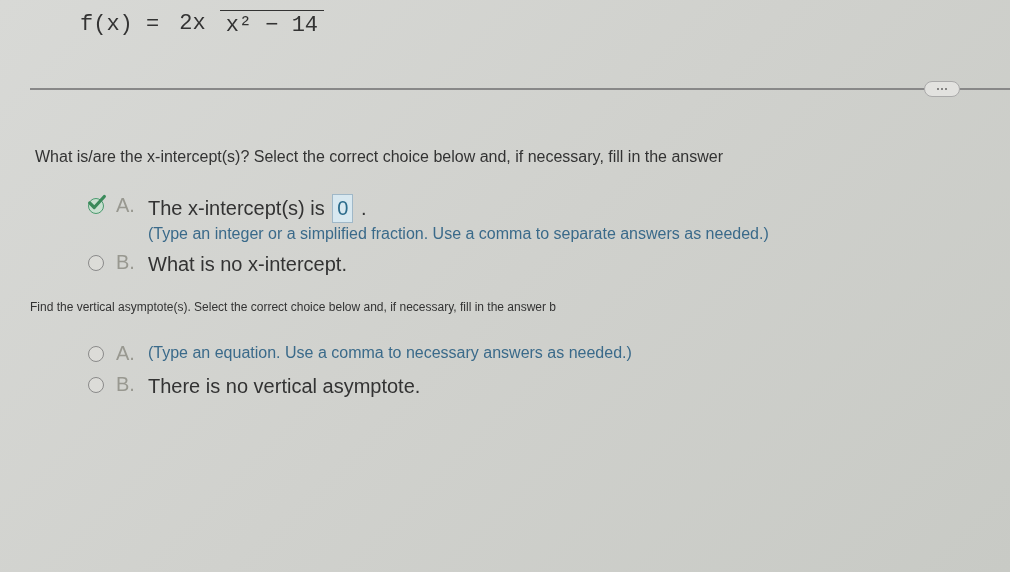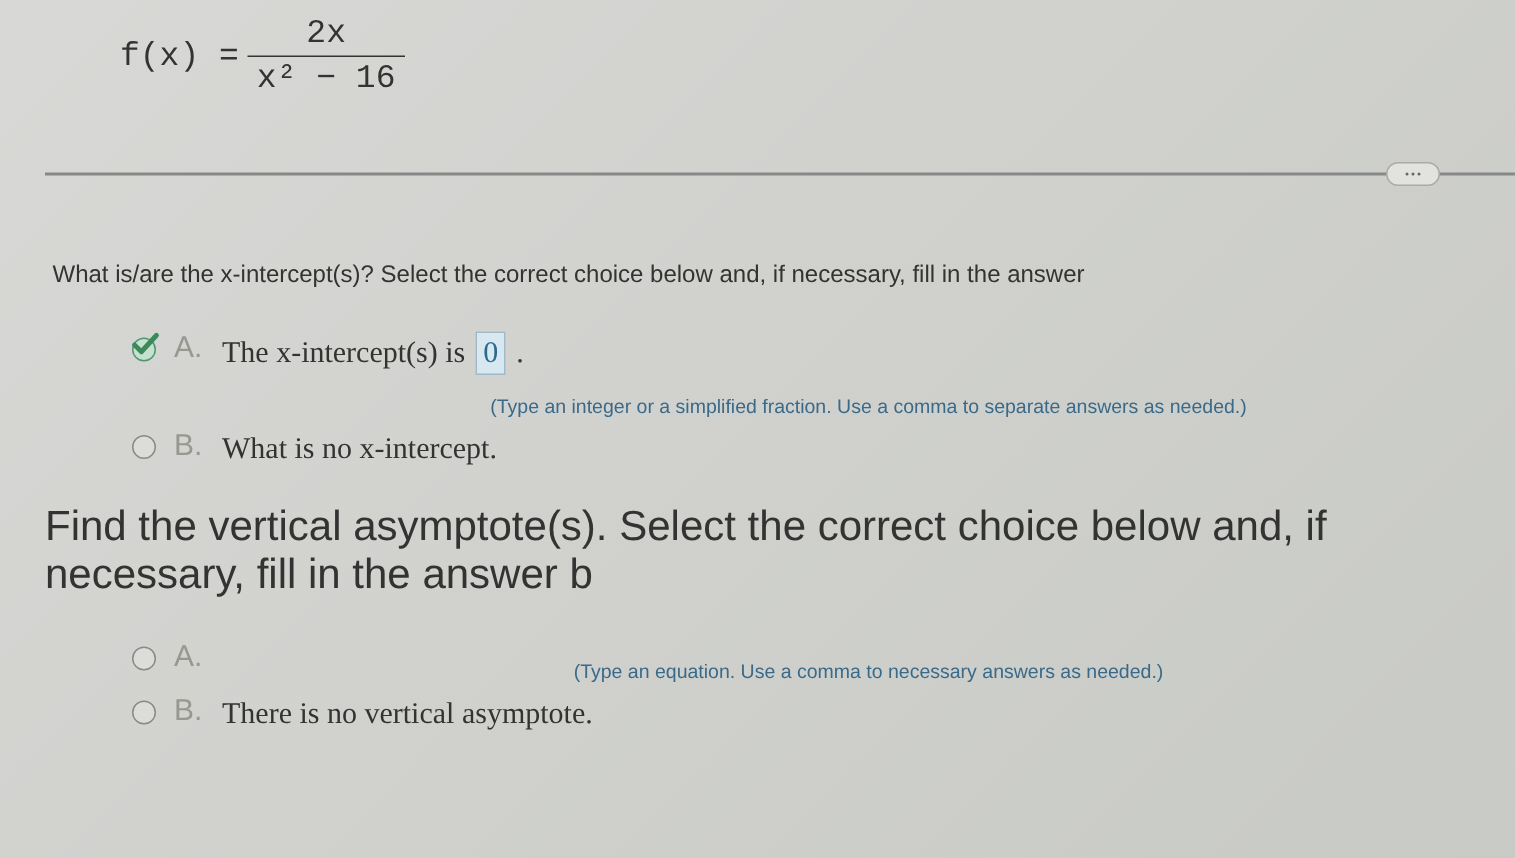--- a/index.html
+++ b/index.html
@@ -20,21 +20,20 @@
     color: #333;
     display: flex;
     align-items: center;
     gap: 6px;
     margin-bottom: 50px;
     margin-left: 20px;
     font-family: Liberation Mono, monospace;
   }
   .frac {
     display: inline-flex;
-    flex-direction: column;
     align-items: center;
     font-size: 22px;
   }
   .frac .num { padding: 0 14px 2px 14px; }
   .frac .den { border-top: 1.5px solid #333; padding: 2px 6px 0 6px; }
   .hr {
     height: 1.5px;
     background: #888;
     margin: 0 0 0 -30px;
     position: relative;
@@ -88,58 +87,57 @@
     width: 22px;
     height: 22px;
     color: #3a8a5a;
   }
   .choice-label {
     color: #989890;
     width: 20px;
     flex-shrink: 0;
   }
   .choice-body { flex: 1; }
-  .choice-text { color: #333; line-height: 1.35; font-family: Liberation Serif, serif; }
+  .choice-text { color: #333; line-height: 1.35; }
   .answer-box {
     display: inline-block;
     min-width: 18px;
     padding: 0 4px;
     background: #d8e8f0;
     border: 1px solid #a0b8c8;
     color: #2a6a8a;
     margin: 0 2px;
     text-align: center;
   }
   .answer-box.empty {
     width: 28px;
     height: 22px;
     background: #c8d8dc;
     vertical-align: middle;
   }
   .hint {
     color: #3a6a8a;
-    font-size: 13px;
-    margin-top: 13px;
-    text-align: center;
+    font-size: 16px;
+    margin-top: 2px;
   }
   .question2 {
-    font-size: 28px;
+    font-size: 12px;
     color: #333;
     margin: 22px 0 28px -30px;
   }
 </style>
 </head>
 <body>
 
 <div class="container">
   <div class="formula">
     <span>f(x) =</span>
     <span class="frac">
       <span class="num">2x</span>
-      <span class="den">x² − 16</span>
+      <span class="den">x² − 14</span>
     </span>
   </div>
 
   <div class="hr">
     <div class="hr-pill">
       <span></span>
         <span></span>
         <span></span>
     </div>
   </div>

